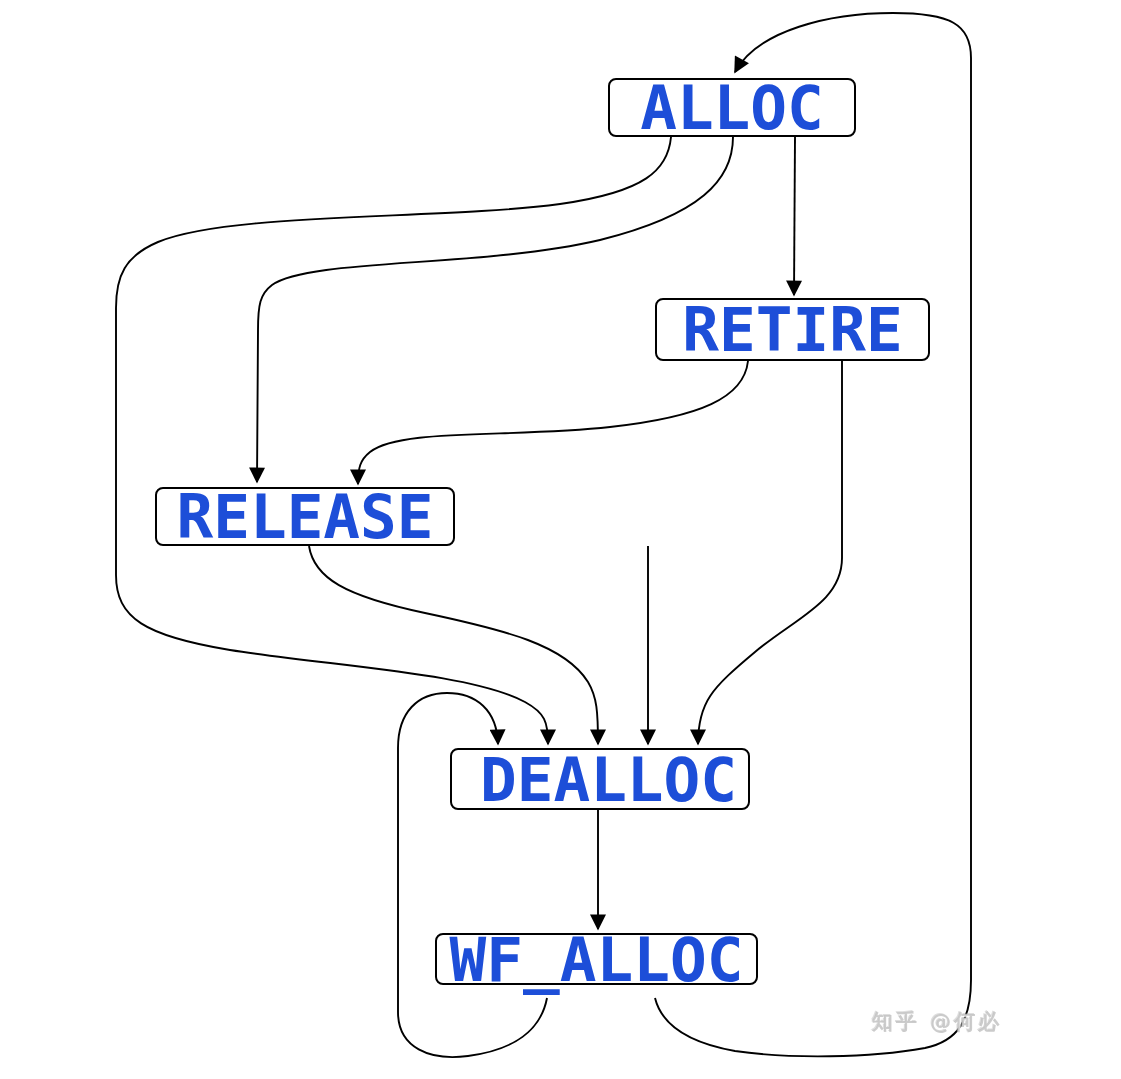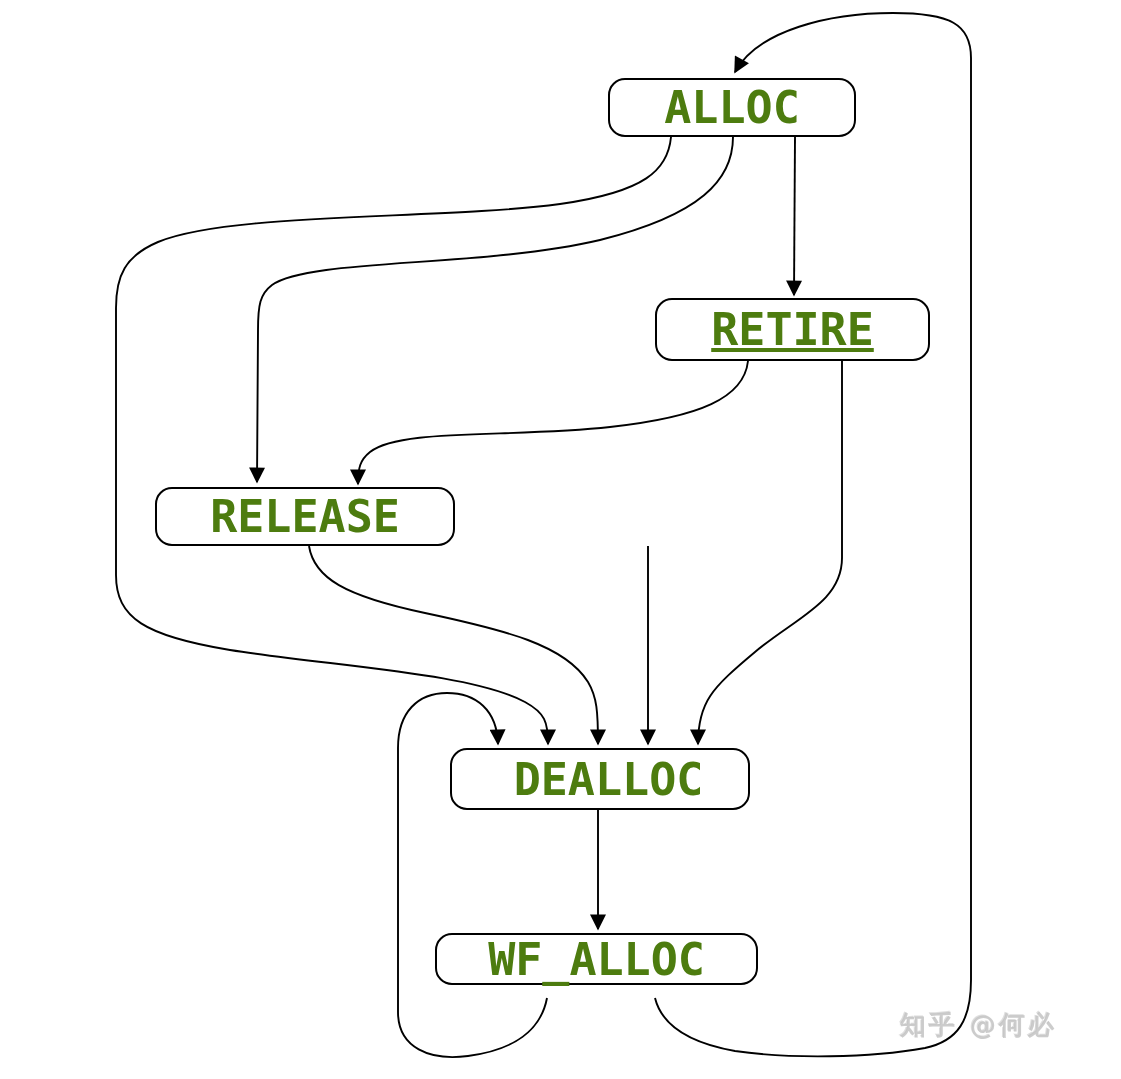--- a/index.html
+++ b/index.html
@@ -21,49 +21,48 @@
     fill: none;
     stroke: var(--stroke, #000000);
     stroke-width: 1.9;
   }
   .node {
     position: absolute;
     z-index: 2;
     box-sizing: border-box;
     background: var(--node-fill, #ffffff);
     border: 2.6px solid var(--stroke, #000000);
-    border-radius: 17px;
+    border-radius: 8px;
     display: flex;
     align-items: center;
     justify-content: center;
     font-weight: bold;
-    font-size: 45px;
+    font-size: 61px;
     letter-spacing: 0px;
-    color: #4d7c0f;
+    color: #1d4ed8;
     white-space: nowrap;
   }
   .node.highlighted { background: var(--highlight-fill, #dcdcdc); }
   .node-alloc    { left: 608px; top:  78px; width: 248px; height: 59px; }
-  .node-retire   { left: 655px; top: 298px; width: 275px; height: 63px; text-decoration: underline; }
+  .node-retire   { left: 655px; top: 298px; width: 275px; height: 63px; }
   .node-release  { left: 155px; top: 487px; width: 300px; height: 59px; }
   .node-default  { left: 497px; top: 485px; width: 303px; height: 61px; }
   .node-dealloc  { left: 450px; top: 748px; width: 300px; height: 62px; padding-left: 17px; }
   .node-wf-alloc { left: 435px; top: 933px; width: 323px; height: 52px; }
   #watermark {
     position: absolute;
     z-index: 3;
     left: 872px; top: 1008px;
     font-family: "DejaVu Sans", sans-serif;
     font-weight: bold;
-    font-size: 26px;
+    font-size: 21px;
     letter-spacing: 3px;
     color: rgba(195,195,195,0.85);
     text-shadow: 1px 1px 0 rgba(255,255,255,0.9), -1px -1px 0 rgba(160,160,160,0.35);
     white-space: nowrap;
-    margin-left: 28px;
   }
 </style>
 </head>
 <body>
 
 <div id="canvas">
 
   <svg id="edges" viewBox="0 0 1121 1079" xmlns="http://www.w3.org/2000/svg">
     <defs>
       <marker id="arrow" viewBox="0 0 10 10" refX="9" refY="5" markerUnits="userSpaceOnUse" markerWidth="19" markerHeight="16" orient="auto">

